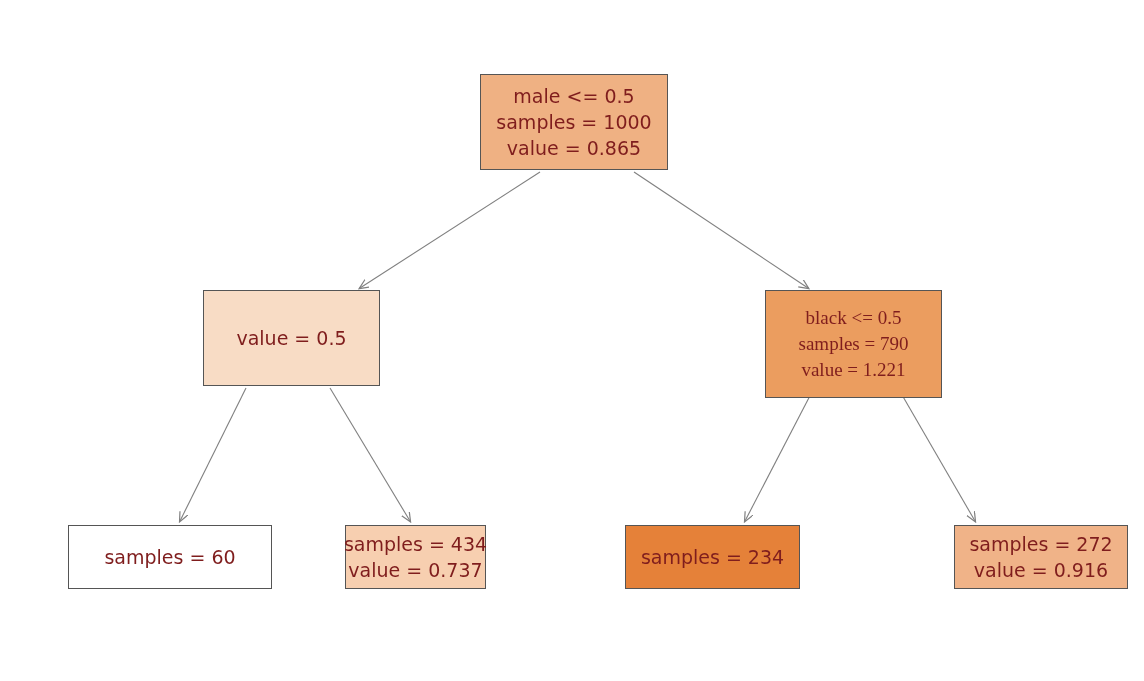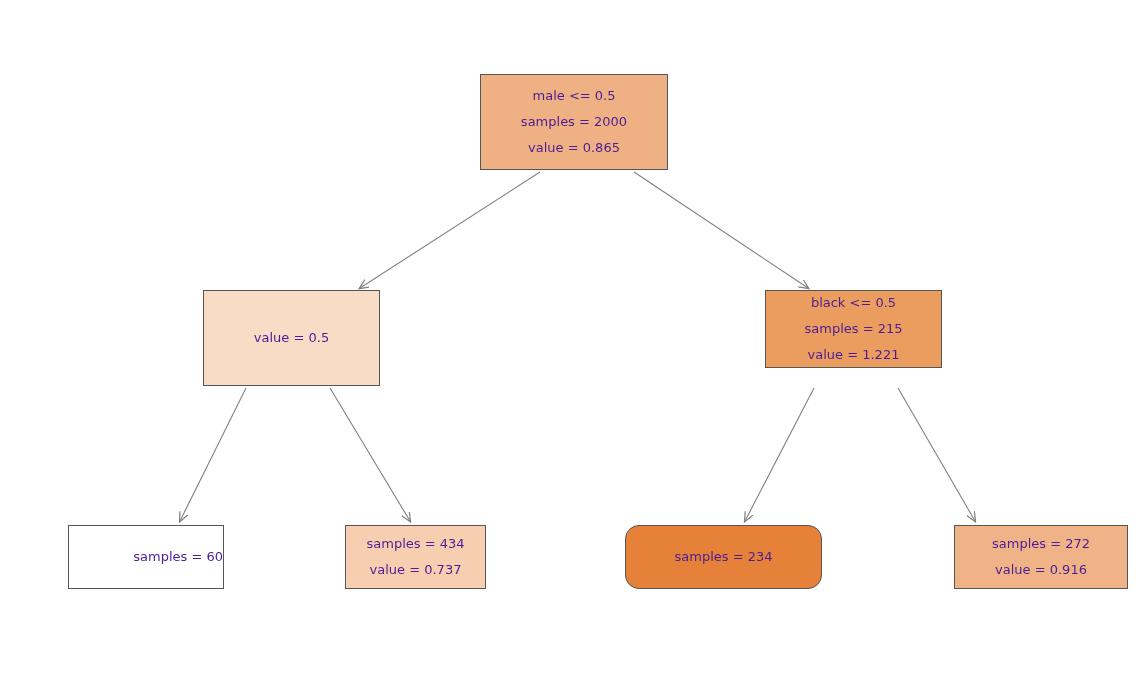--- a/index.html
+++ b/index.html
@@ -25,23 +25,23 @@
     position: absolute;
     box-sizing: border-box;
     border: 1px solid #555555;
     display: flex;
     flex-direction: column;
     align-items: center;
     justify-content: center;
     text-align: center;
   }
   .node-line {
-    font-size: 13px;
+    font-size: 19px;
     line-height: 26px;
-    color: #4c1d95;
+    color: #7f1d1d;
     white-space: nowrap;
   }
 </style>
 </head>
 <body>
 
 <div id="canvas">
   <svg class="tree-layer" id="edge-layer" viewBox="0 0 1144 681" xmlns="http://www.w3.org/2000/svg">
       <defs>
         <marker id="arrowhead" markerWidth="10" markerHeight="10" refX="8" refY="4" orient="auto" markerUnits="strokeWidth">
@@ -51,39 +51,39 @@
       <line x1="540" y1="172" x2="360" y2="288" stroke="#808080" stroke-width="1.1" marker-end="url(#arrowhead)"></line>
       <line x1="634" y1="172" x2="808" y2="288" stroke="#808080" stroke-width="1.1" marker-end="url(#arrowhead)"></line>
       <line x1="246" y1="388" x2="180" y2="521" stroke="#808080" stroke-width="1.1" marker-end="url(#arrowhead)"></line>
       <line x1="330" y1="388" x2="410" y2="521" stroke="#808080" stroke-width="1.1" marker-end="url(#arrowhead)"></line>
       <line x1="814" y1="388" x2="745" y2="521" stroke="#808080" stroke-width="1.1" marker-end="url(#arrowhead)"></line>
       <line x1="898" y1="388" x2="975" y2="521" stroke="#808080" stroke-width="1.1" marker-end="url(#arrowhead)"></line>
     </svg>
   <div id="node-layer">
       <div class="node-box" style="left: 480px; top: 74px; width: 188px; height: 96px; background: rgb(239, 177, 131); border-color: rgb(85, 85, 85);">
         <div class="node-line">male &lt;= 0.5</div>
-        <div class="node-line">samples = 2000</div>
+        <div class="node-line">samples = 1000</div>
         <div class="node-line">value = 0.865</div>
       </div>
       <div class="node-box" style="left: 203px; top: 290px; width: 177px; height: 96px; background: rgb(248, 220, 197); border-color: rgb(85, 85, 85);">
         <div class="node-line">value = 0.5</div>
       </div>
-      <div class="node-box" style="left: 765px; top: 290px; width: 177px; height: 78px; background: rgb(235, 157, 95); border-color: rgb(85, 85, 85);">
+      <div class="node-box" style="left: 765px; top: 290px; width: 177px; height: 108px; background: rgb(235, 157, 95); border-color: rgb(85, 85, 85); font-family: Liberation Serif, serif;">
         <div class="node-line">black &lt;= 0.5</div>
-        <div class="node-line">samples = 215</div>
+        <div class="node-line">samples = 790</div>
         <div class="node-line">value = 1.221</div>
       </div>
-      <div class="node-box" style="left: 68px; top: 525px; width: 156px; height: 64px; background: rgb(255, 255, 255); border-color: rgb(85, 85, 85); align-items: flex-end;">
+      <div class="node-box" style="left: 68px; top: 525px; width: 204px; height: 64px; background: rgb(255, 255, 255); border-color: rgb(85, 85, 85);">
         <div class="node-line">samples = 60</div>
       </div>
       <div class="node-box" style="left: 345px; top: 525px; width: 141px; height: 64px; background: rgb(247, 207, 176); border-color: rgb(85, 85, 85);">
         <div class="node-line">samples = 434</div>
         <div class="node-line">value = 0.737</div>
       </div>
-      <div class="node-box" style="left: 625px; top: 525px; width: 197px; height: 64px; background: rgb(229, 129, 57); border-color: rgb(85, 85, 85); border-radius: 14px;">
+      <div class="node-box" style="left: 625px; top: 525px; width: 175px; height: 64px; background: rgb(229, 129, 57); border-color: rgb(85, 85, 85);">
         <div class="node-line">samples = 234</div>
       </div>
       <div class="node-box" style="left: 954px; top: 525px; width: 174px; height: 64px; background: rgb(240, 179, 136); border-color: rgb(85, 85, 85); align-items: center;">
         <div class="node-line">samples = 272</div>
         <div class="node-line">value = 0.916</div>
       </div>
     </div>
 </div>
 
 </body></html>

